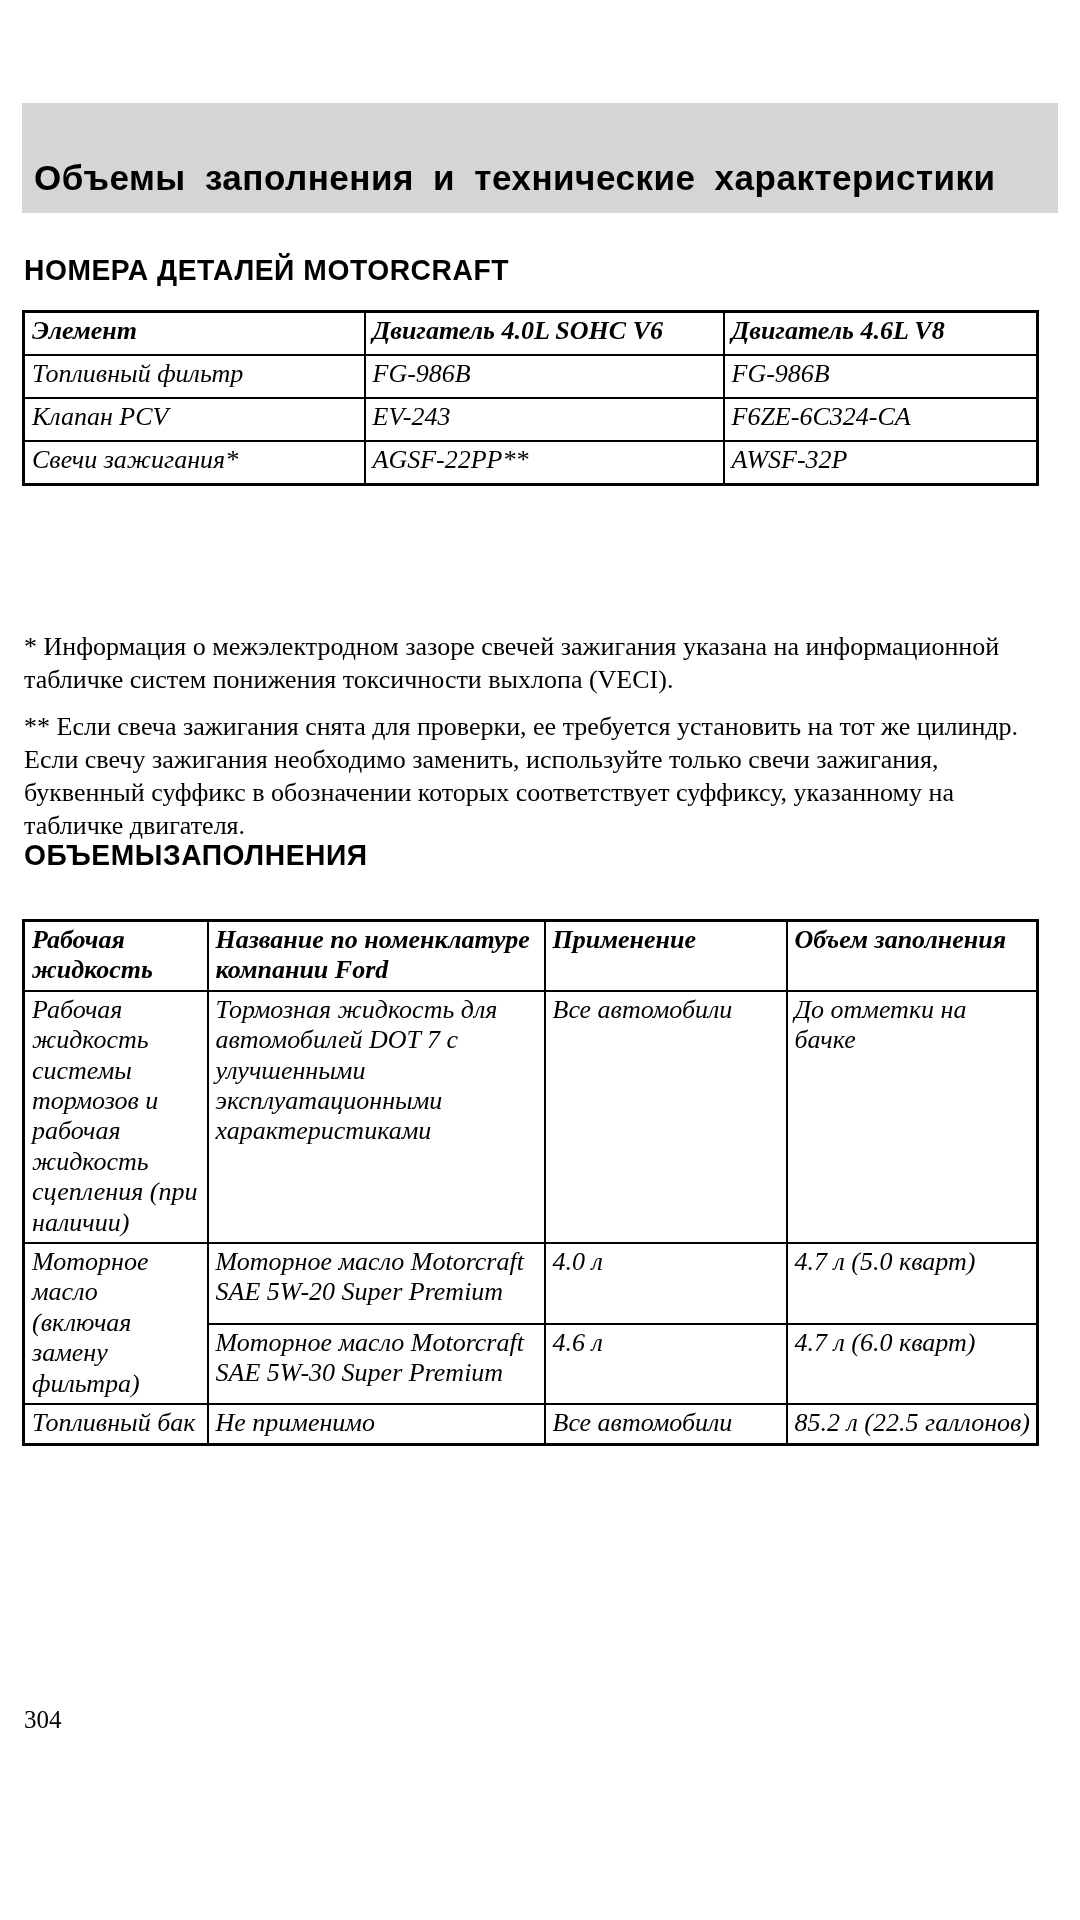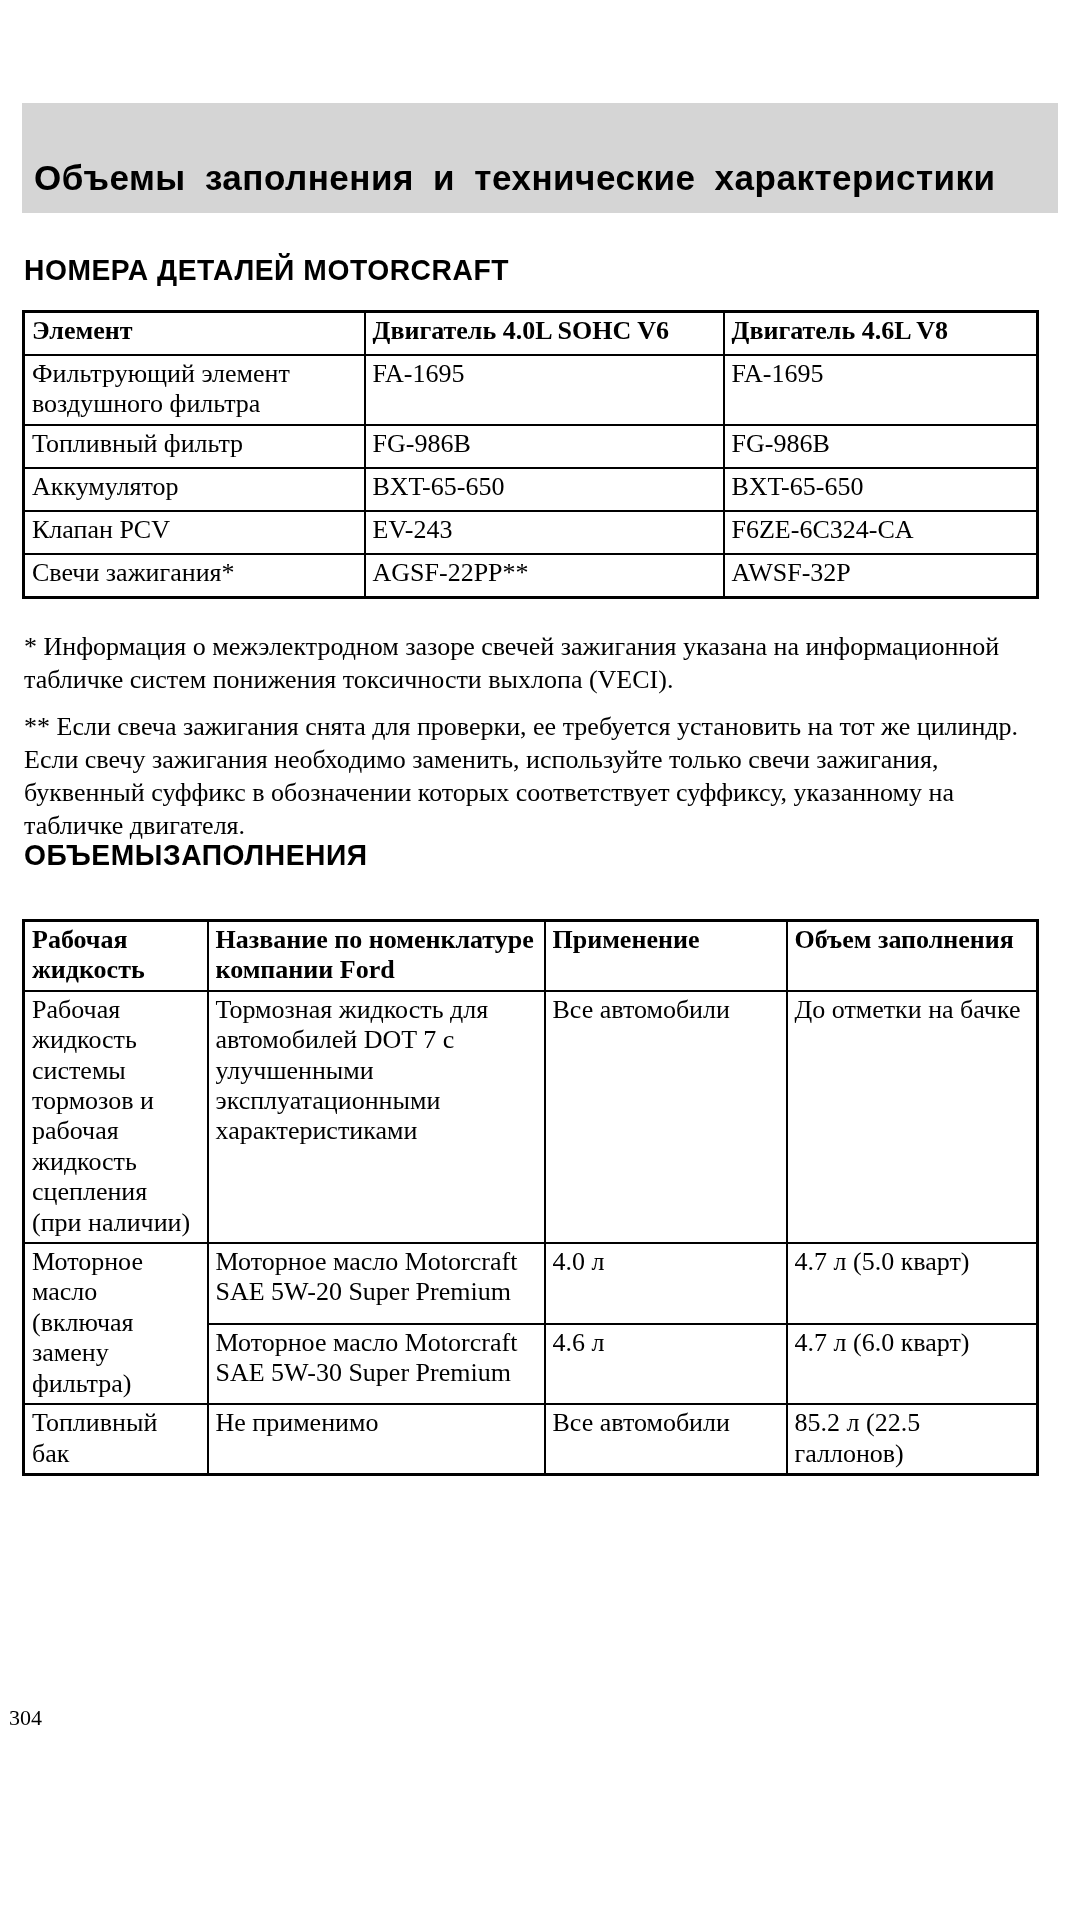--- a/index.html
+++ b/index.html
@@ -74,20 +74,21 @@
     padding: 3px 6px 4px 7px;
     vertical-align: top;
     text-align: left;
     font-weight: normal;
   }
   table.doc-table th {
     font-weight: bold;
   }
   table.doc-table.outer-heavy {
     border: 3px solid #000;
+    font-style: italic;
   }
 
   
   #table-parts {
     left: 22px;
     top: 310px;
     width: 1014px;
   }
   #table-parts td, #table-parts th { height: 34px; }
   .t1-c1 { width: 341px; }
@@ -114,23 +115,23 @@
     font-size: 26px;
     line-height: 1.27;
     text-align: left;
   }
   #note-1 { top: 630px; }
   #note-2 { top: 710px; }
 
   
   .page-number {
     position: absolute;
-    left: 9px;
+    left: 24px;
     top: 1707px;
-    font-size: 22px;
+    font-size: 25px;
     line-height: 1;
   }
   .nowrap { white-space: nowrap; margin-top: 27px; }
 </style>
 </head>
 <body>
 
 <div class="page">
 
   <div class="banner">
@@ -147,33 +148,23 @@
     </colgroup>
     <thead>
       <tr>
         <th>Элемент</th>
         <th class="nowrap">Двигатель 4.0L SOHC V6</th>
         <th class="nowrap">Двигатель 4.6L V8</th>
       </tr>
     </thead>
     <tbody>
       <tr>
-        <td>Фильтрующий элемент воздушного фильтра</td>
-        <td>FA-1695</td>
-        <td>FA-1695</td>
-      </tr>
-      <tr>
         <td>Топливный фильтр</td>
         <td>FG-986B</td>
         <td>FG-986B</td>
-      </tr>
-      <tr>
-        <td>Аккумулятор</td>
-        <td>BXT-65-650</td>
-        <td>BXT-65-650</td>
       </tr>
       <tr>
         <td>Клапан PCV</td>
         <td>EV-243</td>
         <td>F6ZE-6C324-CA</td>
       </tr>
       <tr>
         <td>Свечи зажигания*</td>
         <td>AGSF-22PP**</td>
         <td>AWSF-32P</td>

